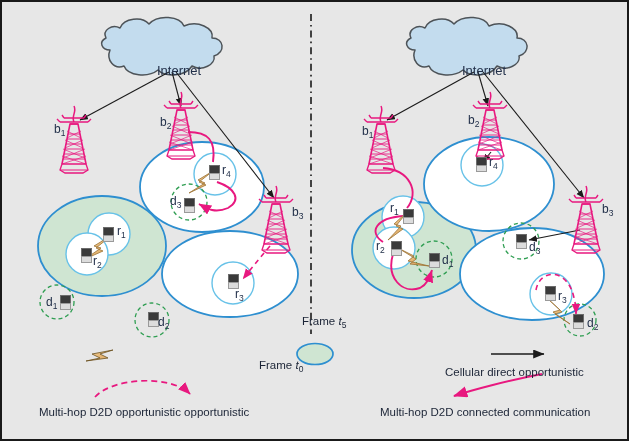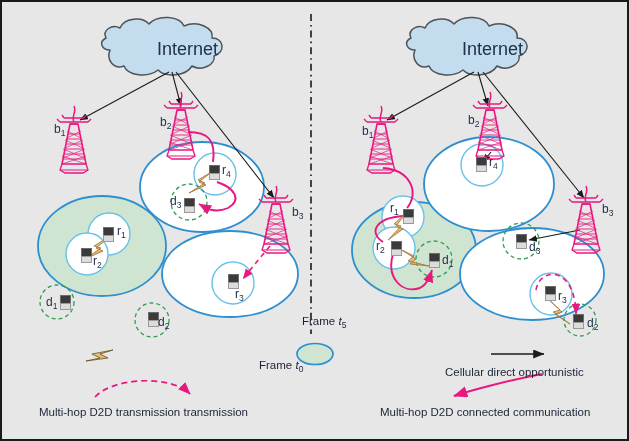--- a/index.html
+++ b/index.html
@@ -5,21 +5,21 @@
   html,body{margin:0;padding:0;background:#fff;}
   #fig{position:relative;width:629px;height:441px;background:#e7e7e7;border:2px solid #1a1a1a;box-sizing:border-box;
        font-family:"Liberation Sans",sans-serif;overflow:hidden;}
   #svgroot{position:absolute;left:0;top:0;width:629px;height:441px;}
   .lbl{position:absolute;color:#22304a;font-size:12px;white-space:nowrap;}
   .lbl sub{font-size:8.5px;}
   .legtxt{position:absolute;color:#1b2436;font-size:11.5px;white-space:nowrap;}
   .frametxt{position:absolute;color:#1b2436;font-size:11.5px;white-space:nowrap;}
   .frametxt i{font-style:italic;}
   .frametxt sub{font-size:8.5px;font-style:normal;}
-  .cloudtxt{position:absolute;color:#22304a;font-size:18px;white-space:nowrap;}
+  .cloudtxt{position:absolute;color:#22304a;font-size:13px;white-space:nowrap;margin-top:24px;}
   .dev{position:absolute;width:11px;height:15px;}
   .dev .scr{position:absolute;left:0;top:0;width:11px;height:9px;background:#3a3a3a;border:1px solid #6b6b6b;box-sizing:border-box;}
   .dev .bdy{position:absolute;left:0;top:8px;width:11px;height:7px;background:#dcdcdc;border:1px solid #9a9a9a;box-sizing:border-box;}
 </style>
 </head>
 <body>
 
 <div id="fig">
 
   <svg id="svgroot" viewBox="0 0 629 441">
@@ -241,16 +241,16 @@
   <div class="lbl" style="left:487px;top:153px;"><span>r</span><sub>4</sub></div>
 
   <div class="lbl" style="left:440px;top:251px;"><span>d</span><sub>1</sub></div>
   <div class="lbl" style="left:585px;top:314px;"><span>d</span><sub>2</sub></div>
   <div class="lbl" style="left:527px;top:238px;"><span>d</span><sub>3</sub></div>
 
   <div class="frametxt" style="left:257px;top:313px;margin-top:44px;"><span>Frame </span><i>t</i><sub>0</sub></div>
   <div class="frametxt" style="left:300px;top:313px;"><span>Frame </span><i>t</i><sub>5</sub></div>
 
   <div class="legtxt" style="left:443px;top:364px;">Cellular direct opportunistic</div>
-  <div class="legtxt" style="left:37px;top:404px;">Multi-hop D2D transmission transmission</div>
+  <div class="legtxt" style="left:37px;top:404px;">Multi-hop D2D opportunistic opportunistic</div>
   <div class="legtxt" style="left:378px;top:404px;">Multi-hop D2D connected communication</div>
 
 </div>
 
 </body></html>

